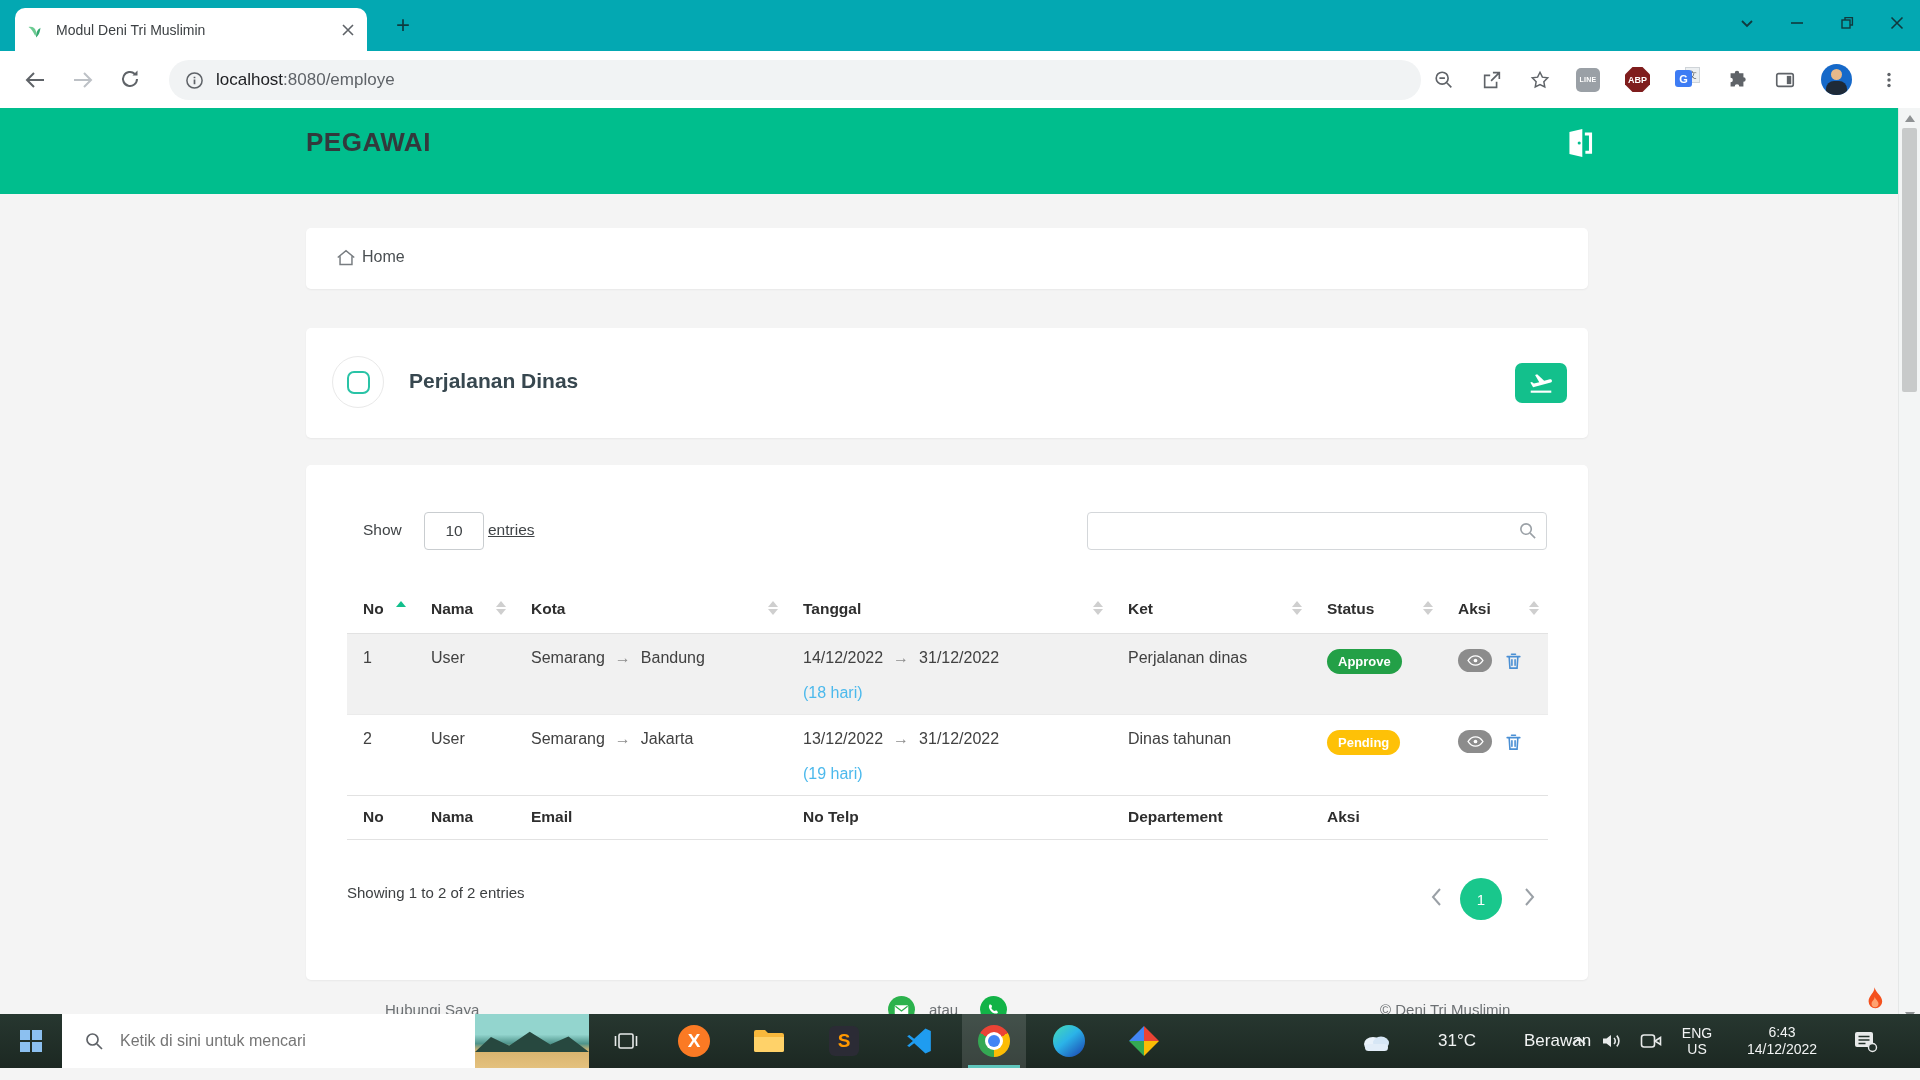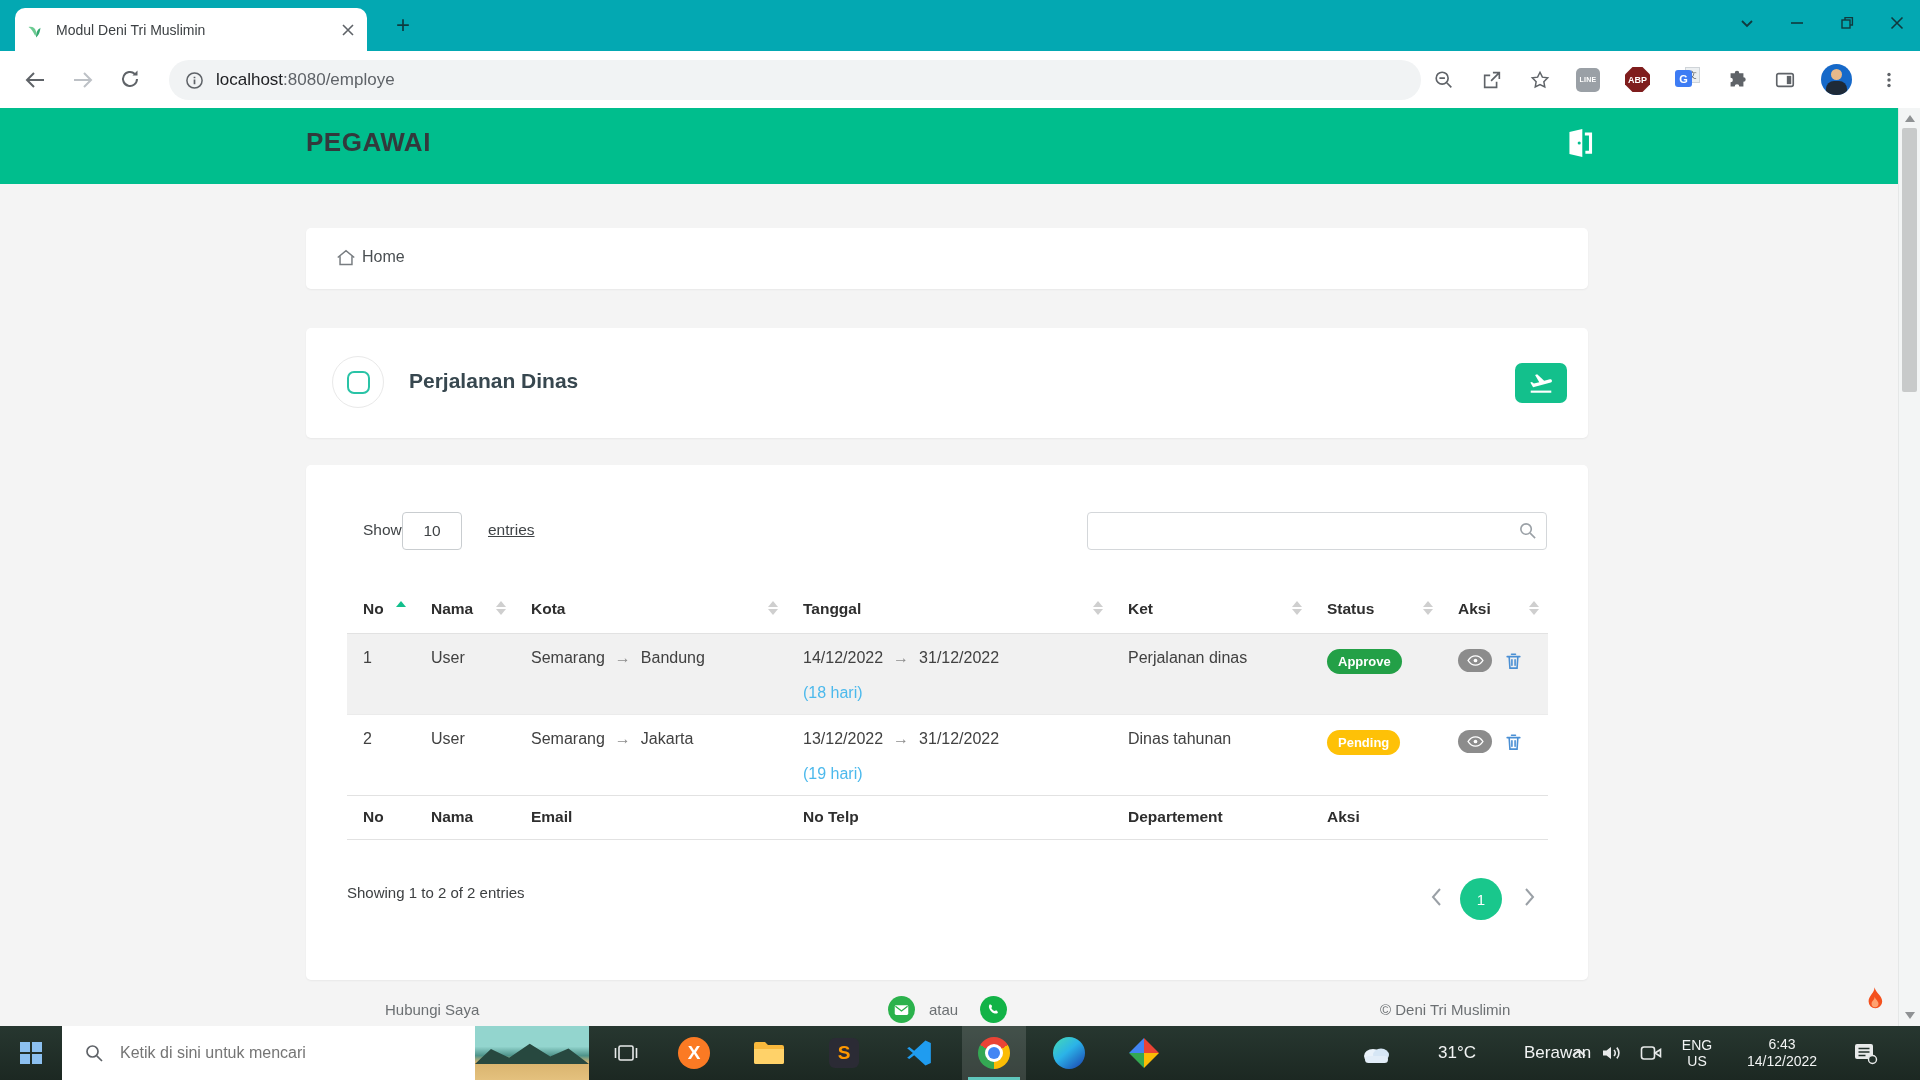--- a/index.html
+++ b/index.html
@@ -36,41 +36,41 @@
   .ext-gt .g{position:absolute;left:0;top:3px;width:17px;height:17px;background:#3D7CF4;border-radius:3px;
              color:#fff;font-size:11px;font-weight:bold;display:flex;align-items:center;justify-content:center;}
   .ext-gt .zh{position:absolute;right:0;top:0;width:13px;height:14px;background:#ECEFF1;border:1px solid #CFD4D8;
               color:#5F6368;font-size:9px;display:flex;align-items:center;justify-content:center;}
   .avatar{width:31px;height:31px;border-radius:50%;background:#1669C9;overflow:hidden;position:relative;}
   .avatar .head{position:absolute;left:10px;top:5px;width:11px;height:11px;border-radius:50%;background:#E8B98A;}
   .avatar .body{position:absolute;left:5px;top:17px;width:21px;height:14px;border-radius:8px 8px 0 0;background:#1E2A38;}
 
   
   .page{position:absolute;top:108px;left:0;width:1920px;height:918px;background:#F4F4F4;overflow:hidden;}
-  .site-header{position:absolute;top:0;left:0;right:0;height:76px;background:#00BE8D;}
+  .site-header{position:absolute;top:0;left:0;right:0;height:86px;background:#00BE8D;}
   .brand{position:absolute;left:306px;top:19px;font-size:26px;font-weight:bold;color:#32393C;letter-spacing:.5px;}
   .door{position:absolute;left:1563px;top:17px;}
 
   .card{position:absolute;left:306px;width:1282px;background:#fff;border-radius:5px;box-shadow:0 1px 2px rgba(0,0,0,.05);}
   .card-bc{top:120px;height:61px;}
   .bc-home-icon{position:absolute;left:29px;top:19px;}
   .bc-label{position:absolute;left:56px;top:20px;font-size:16px;color:#4A4F52;}
 
   .card-title{top:220px;height:110px;}
   .title-circle{position:absolute;left:26px;top:28px;width:52px;height:52px;border:1px solid #E9E9E9;
                 border-radius:50%;display:flex;align-items:center;justify-content:center;box-sizing:border-box;}
   .squircle{width:23px;height:23px;border:2.5px solid #29C3A6;border-radius:7px;box-sizing:border-box;}
   .panel-title{position:absolute;left:103px;top:41px;font-size:21px;font-weight:bold;color:#37474F;}
   .btn-plane{position:absolute;left:1209px;top:35px;width:52px;height:40px;background:#13C08C;border:none;
              border-radius:7px;display:flex;align-items:center;justify-content:center;cursor:pointer;}
 
   .card-table{top:357px;height:515px;}
   .lbl{font-size:15.5px;color:#3F4346;}
   .lbl-show{position:absolute;left:57px;top:56px;}
-  .pagesize{position:absolute;left:96px;top:47px;width:60px;height:38px;border:1px solid #C9CDD0;border-radius:4px;
+  .pagesize{position:absolute;left:118px;top:47px;width:60px;height:38px;border:1px solid #C9CDD0;border-radius:4px;
             box-sizing:border-box;text-align:center;line-height:36px;font-size:15.5px;color:#3F4346;background:#fff;}
   .lbl-entries{position:absolute;left:182px;top:56px;text-decoration:underline;}
   .search-wrap{position:absolute;left:781px;top:47px;width:460px;height:38px;}
   .search-wrap input{width:100%;height:100%;border:1px solid #D4D7DA;border-radius:4px;box-sizing:border-box;
             padding:0 36px 0 12px;font-size:15px;font-family:"Liberation Sans",sans-serif;outline:none;}
   .search-wrap .mag{position:absolute;right:10px;top:9px;}
 
   .dt{position:absolute;left:41px;top:120px;width:1201px;border-collapse:collapse;table-layout:fixed;
       font-size:16px;color:#414141;}
   .dt thead th{position:relative;height:48px;text-align:left;font-weight:bold;color:#2E2E2E;font-size:15.5px;
@@ -110,21 +110,21 @@
   .foot-phone{left:980px;background:#12B347;}
   .flame{position:absolute;left:1860px;top:878px;}
 
   
   .scrollbar{position:absolute;top:108px;right:0;width:22px;height:918px;background:#F3F5F5;border-left:1px solid #E5E7E7;box-sizing:border-box;}
   .sb-up{position:absolute;top:7px;left:6px;width:0;height:0;border-left:5px solid transparent;border-right:5px solid transparent;border-bottom:7px solid #8F9294;}
   .sb-dn{position:absolute;bottom:7px;left:6px;width:0;height:0;border-left:5px solid transparent;border-right:5px solid transparent;border-top:7px solid #8F9294;}
   .sb-thumb{position:absolute;top:20px;left:3px;width:15px;height:264px;background:#C8CACA;border-radius:2px;}
 
   
-  .taskbar{position:absolute;left:0;bottom:0;width:1920px;height:54px;background:linear-gradient(#273730,#1C2822);}
+  .taskbar{position:absolute;left:0;bottom:12px;width:1920px;height:54px;background:linear-gradient(#273730,#1C2822);}
   .tb-start{position:absolute;left:0;top:0;width:62px;height:54px;display:flex;align-items:center;justify-content:center;}
   .winlogo{display:grid;grid-template-columns:10px 10px;grid-template-rows:10px 10px;gap:2px;}
   .winlogo i{background:#8CC0F0;}
   .tb-search{position:absolute;left:62px;top:0;width:527px;height:54px;background:#fff;display:flex;align-items:center;}
   .tb-search .mag{margin-left:22px;}
   .tb-search input{flex:1;border:none;outline:none;font-size:16px;color:#202020;margin-left:14px;
                    font-family:"Liberation Sans",sans-serif;background:transparent;}
   .tb-thumb{position:relative;width:114px;height:54px;overflow:hidden;flex:none;
             background:linear-gradient(180deg,#93D5CE 0%,#93D5CE 38%,#4E938A 55%,#D9B46E 68%,#E4C17E 100%);}
   .tb-thumb .mtn{position:absolute;left:0;right:0;bottom:16px;height:22px;background:#27483F;

